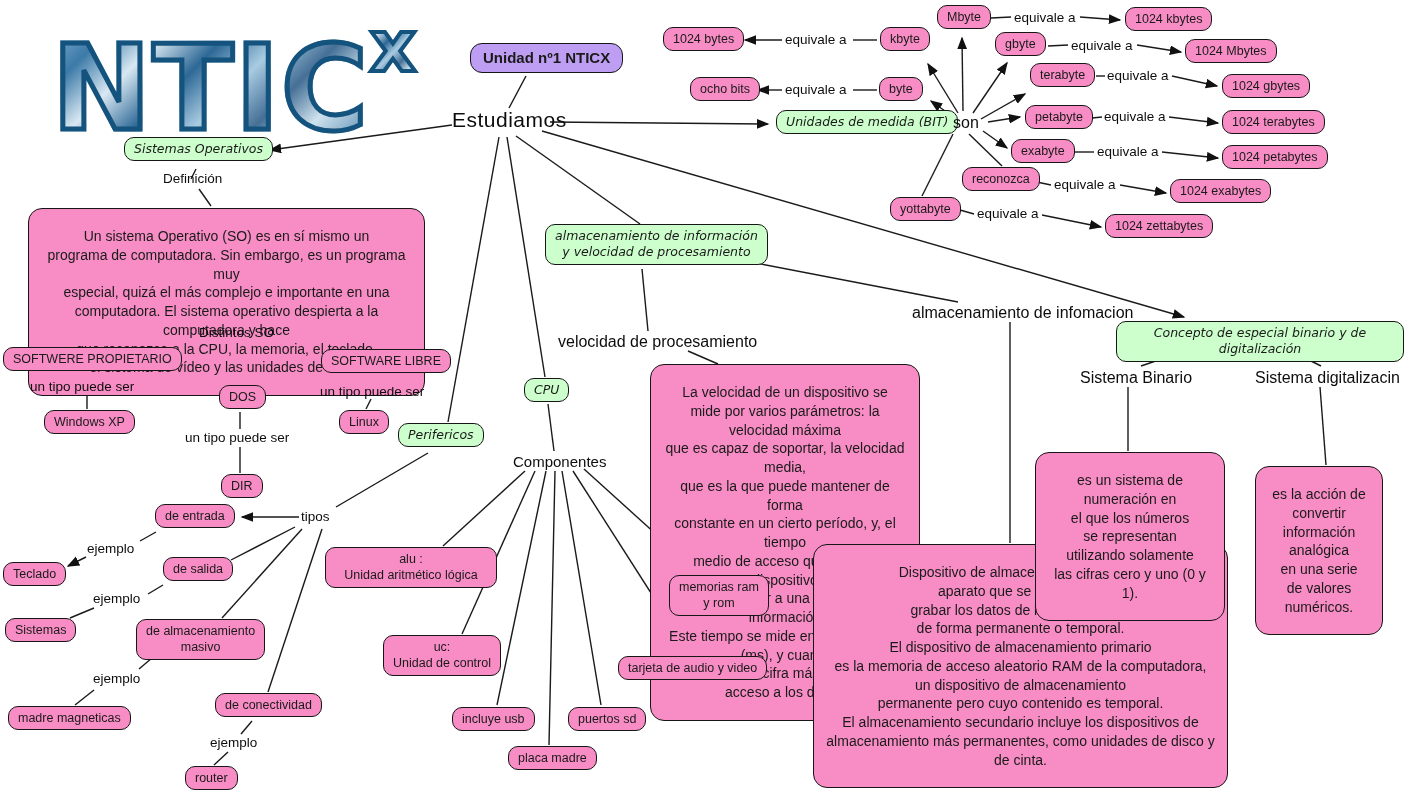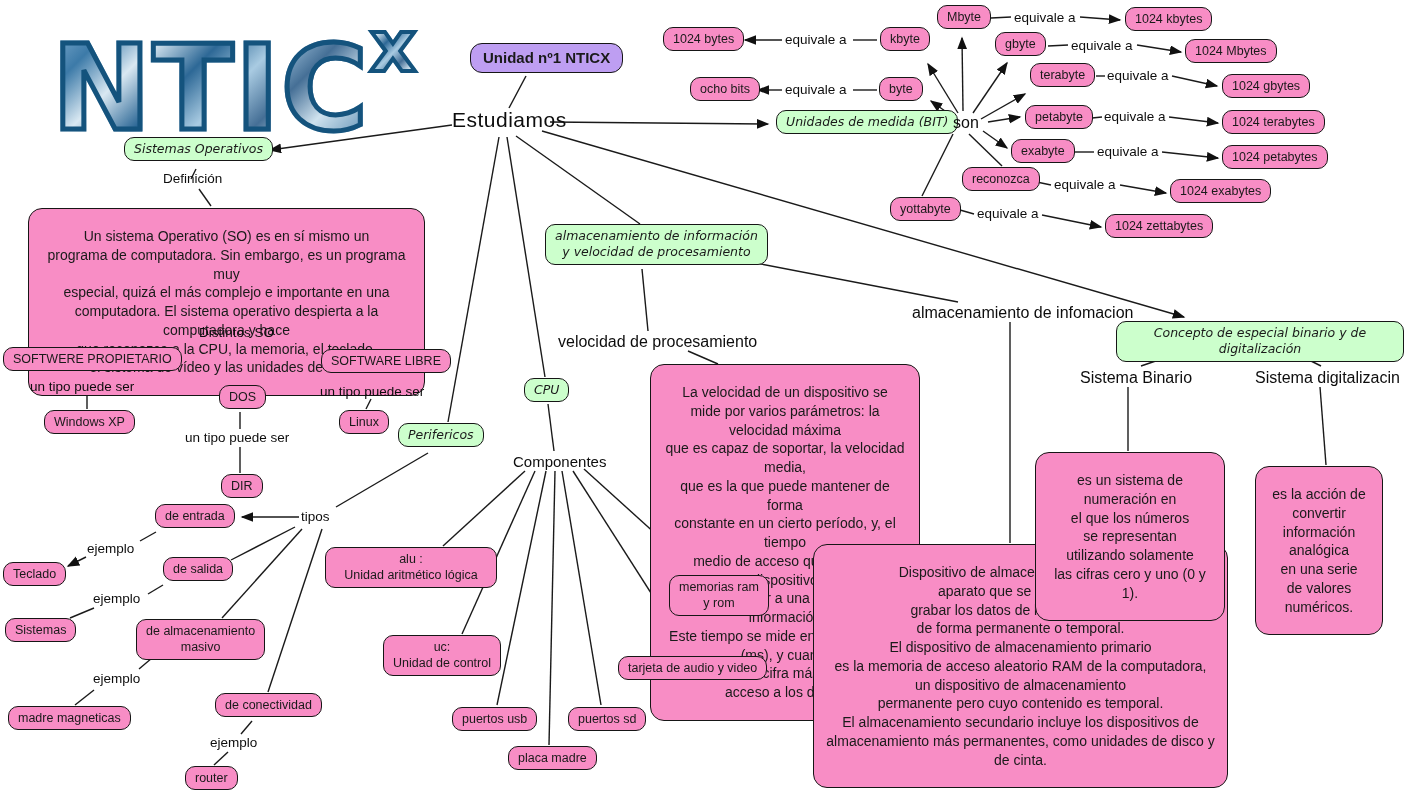--- a/index.html
+++ b/index.html
@@ -194,21 +194,21 @@
 permanente pero cuyo contenido es temporal.
 El almacenamiento secundario incluye los dispositivos de
 almacenamiento más permanentes, como unidades de disco y de cinta.</div>
 
 <div class="node green" style="left:524px;top:378px">CPU</div>
 <div class="lbl big" style="left:513px;top:453px">Componentes</div>
 <div class="node pink" style="left:325px;top:547px;width:172px">alu :
 Unidad aritmético lógica</div>
 <div class="node pink" style="left:383px;top:635px">uc:
 Unidad de control</div>
-<div class="node pink" style="left:452px;top:707px">puertos usb</div>
+<div class="node pink" style="left:452px;top:707px">incluye usb</div>
 <div class="node pink" style="left:508px;top:746px">placa madre</div>
 <div class="node pink" style="left:568px;top:707px">puertos sd</div>
 <div class="node pink" style="left:618px;top:656px">tarjeta de audio y video</div>
 <div class="node pink" style="left:669px;top:575px">memorias ram
 y rom</div>
 
 <div class="node green" style="left:1116px;top:321px">Concepto de especial binario y de digitalización</div>
 <div class="lbl mid" style="left:1080px;top:369px">Sistema Binario</div>
 <div class="lbl mid" style="left:1255px;top:369px">Sistema digitalizacin</div>
 <div class="node pink bigbox" style="left:1035px;top:452px;width:190px">es un sistema de numeración en

